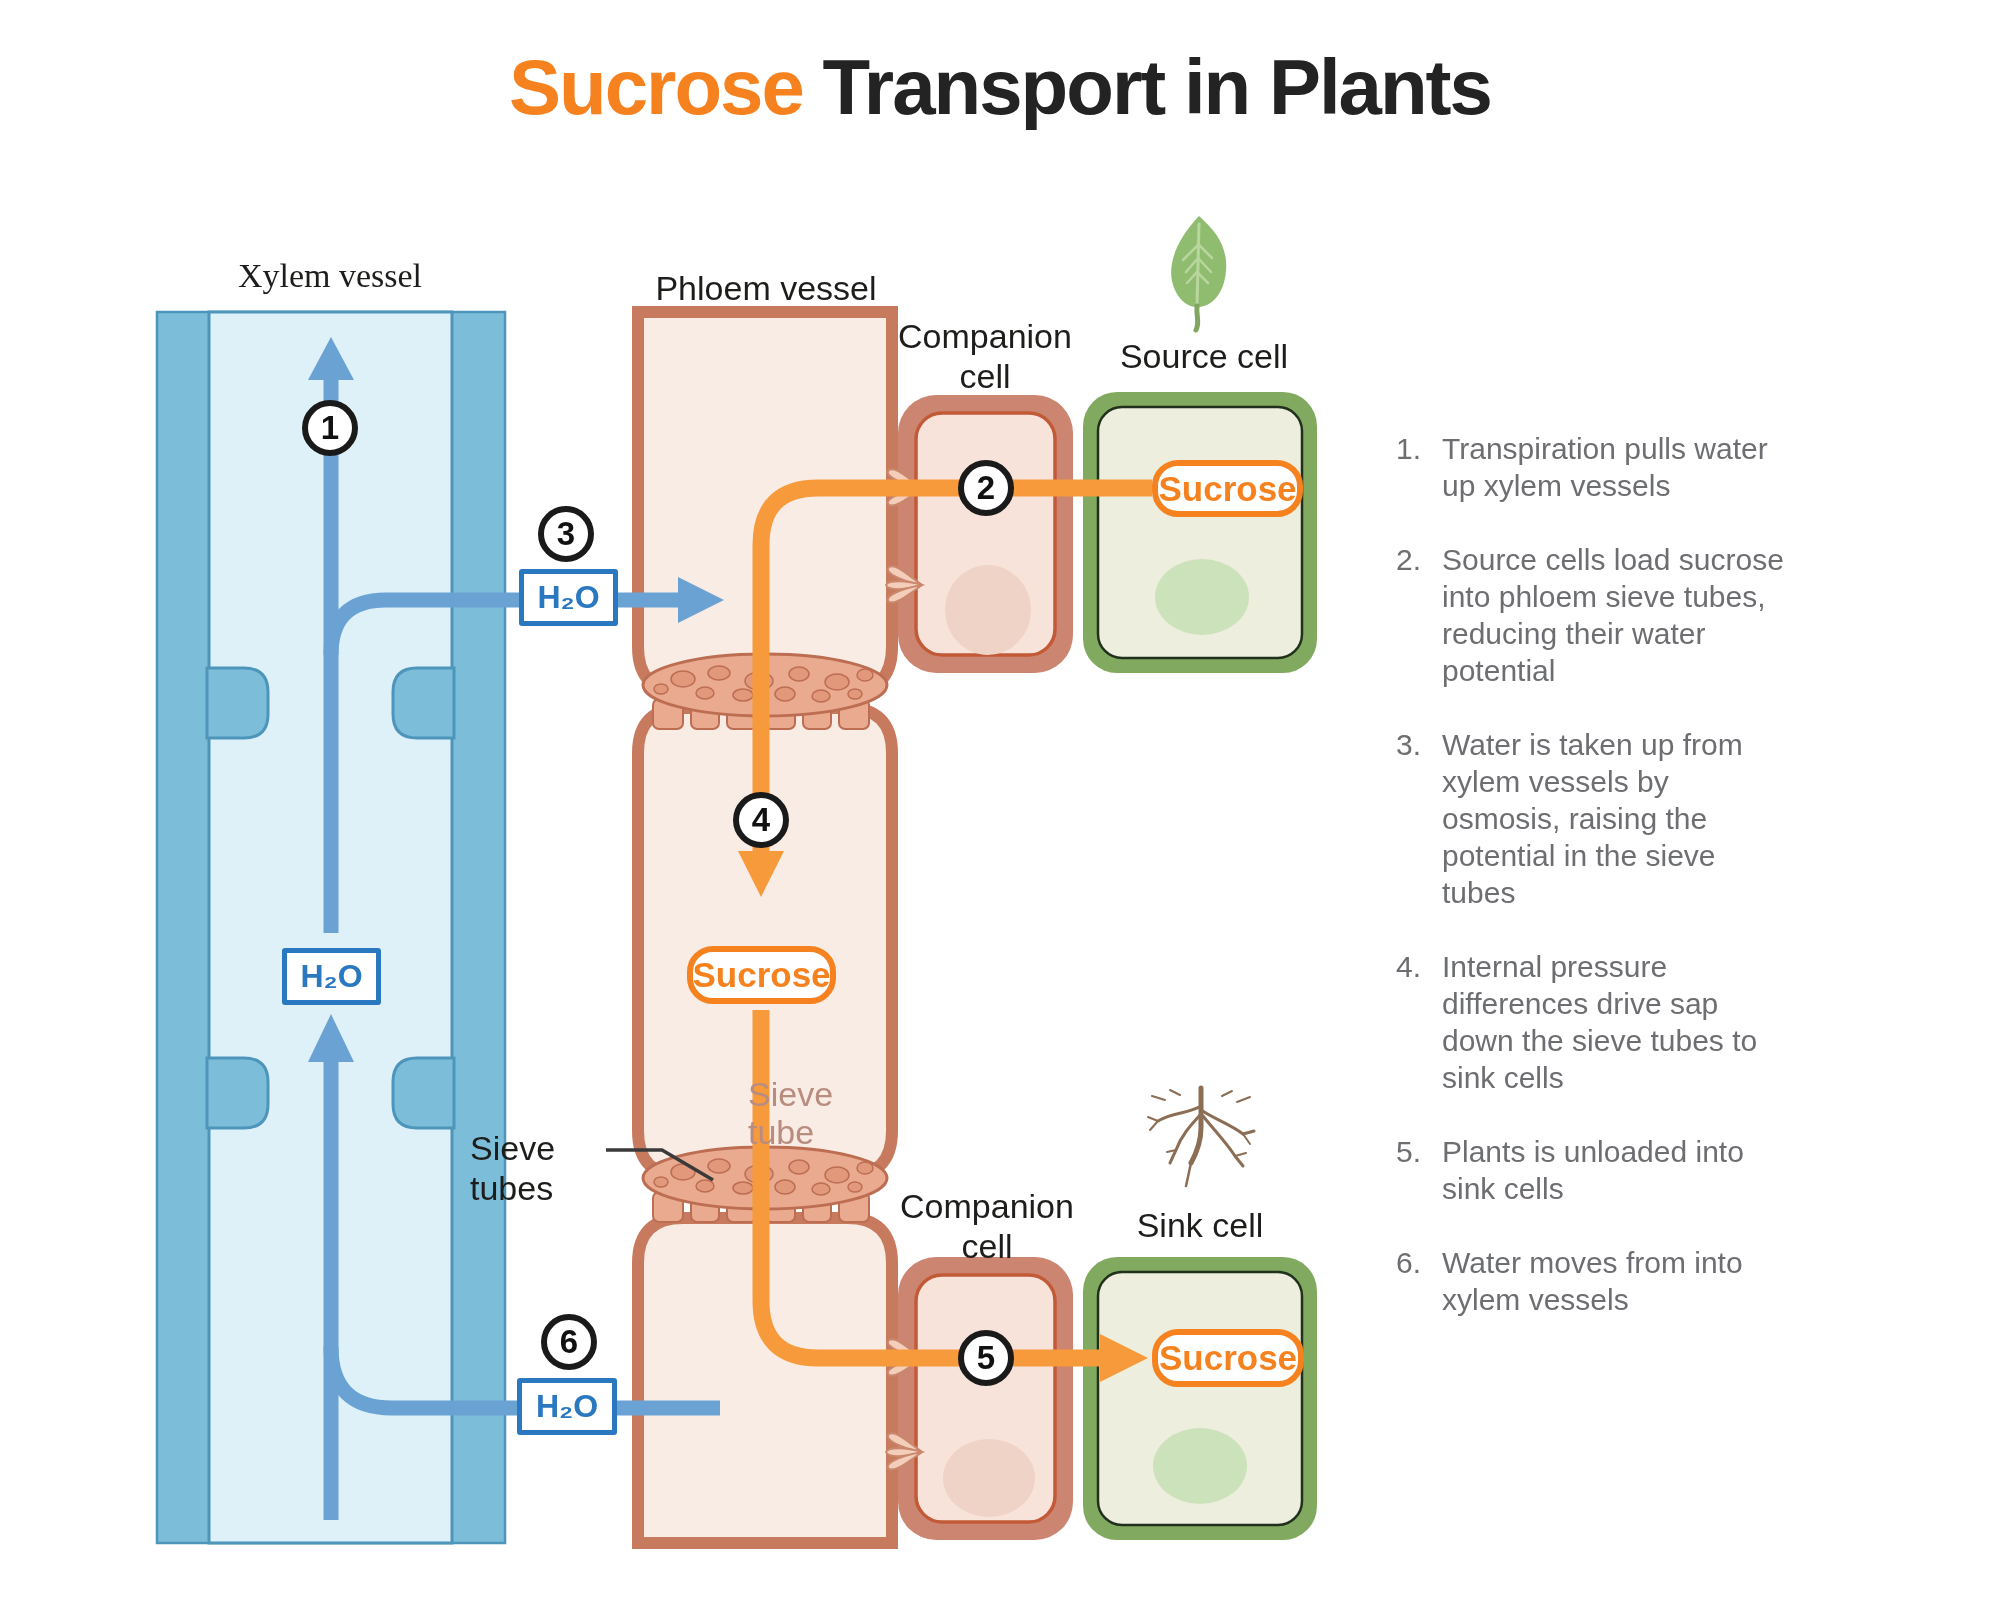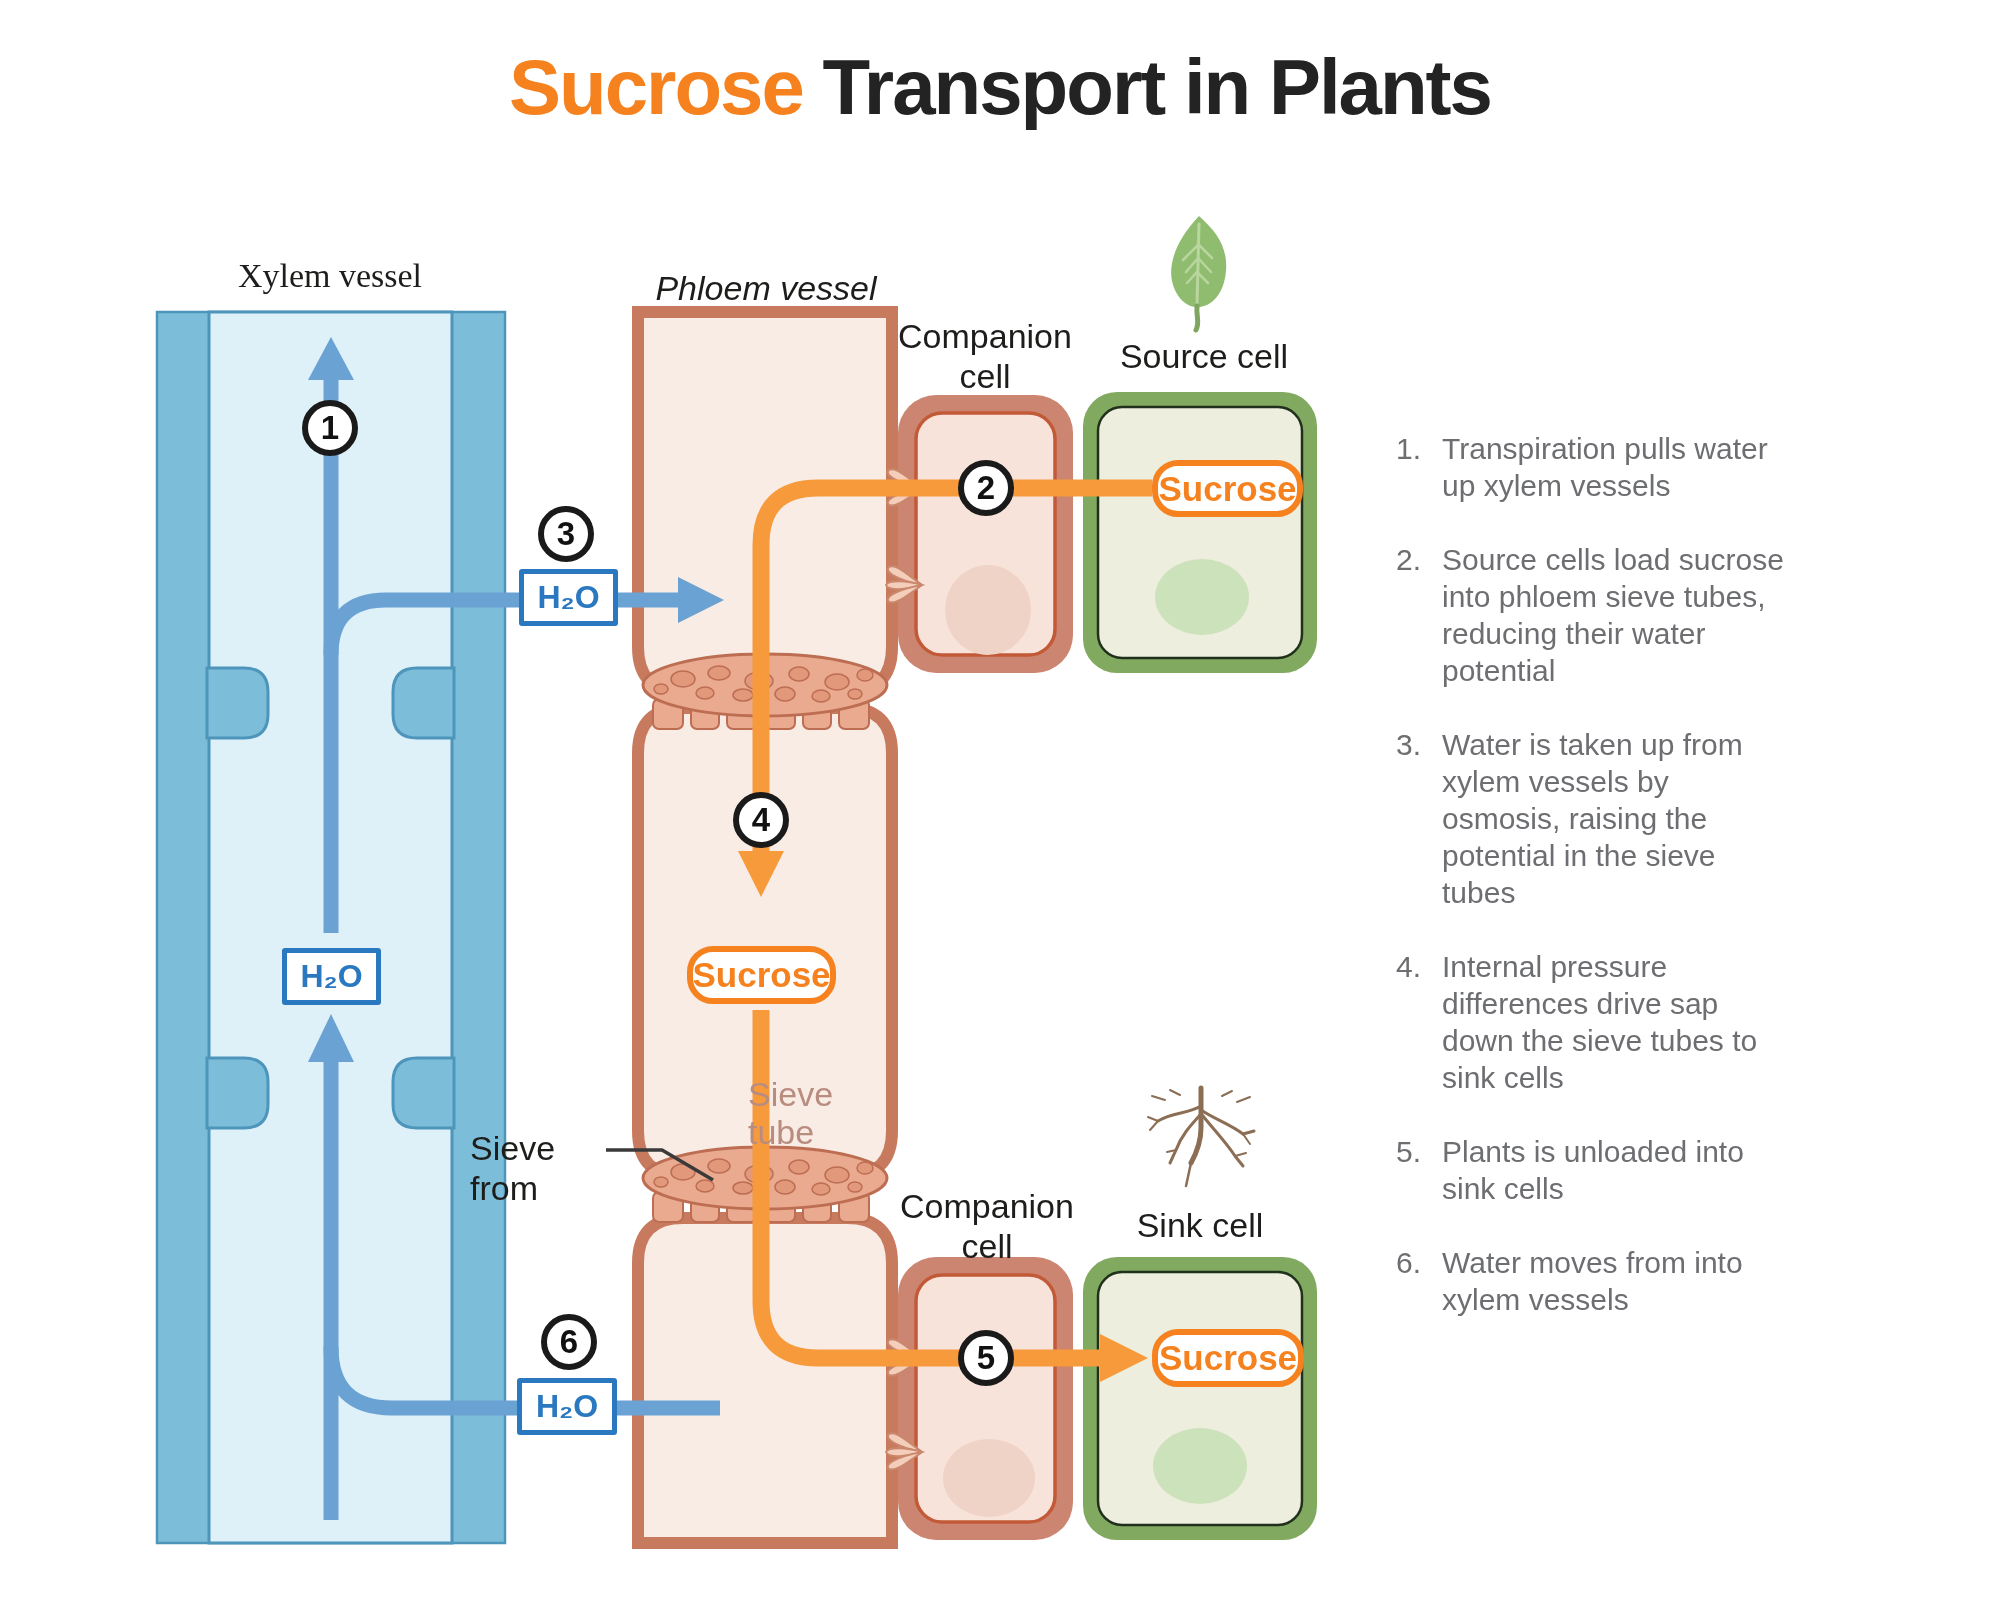--- a/index.html
+++ b/index.html
@@ -185,25 +185,25 @@
       <path class="roott" stroke-width="2.5" d="M1191,1163 L1186,1186"></path>
       <path class="roott" stroke-width="2" d="M1165,1100 L1152,1096 M1237,1102 L1250,1097 M1180,1095 L1170,1090 M1222,1096 L1232,1091"></path>
     </g>
 
     <path class="ptrline" d="M606,1150 L662,1150 L713,1180"></path>
   </svg>
 
   <h1 class="page-title"><span class="hl">Sucrose</span><span> Transport in Plants</span></h1>
 
   <div class="dlabel" style="left:205px;top:256px;width:250px;font-family:Liberation Serif, serif;">Xylem vessel</div>
-  <div class="dlabel" style="left:641px;top:268px;width:250px;font-style:italic;">Phloem vessel</div>
+  <div class="dlabel" style="left:641px;top:268px;width:250px;">Phloem vessel</div>
   <div class="dlabel wrap" style="left:895px;top:316px;width:180px;">Companion cell</div>
   <div class="dlabel" style="left:1104px;top:336px;width:200px;">Source cell</div>
   <div class="dlabel wrap right muted" style="left:748px;top:1075px;width:124px;line-height:38px;">Sieve tube</div>
-  <div class="dlabel wrap right" style="left:470px;top:1128px;width:130px;line-height:40px;">Sieve from</div>
+  <div class="dlabel wrap right" style="left:470px;top:1128px;width:130px;line-height:40px;">Sieve tubes</div>
   <div class="dlabel wrap" style="left:897px;top:1186px;width:180px;">Companion cell</div>
   <div class="dlabel" style="left:1100px;top:1205px;width:200px;">Sink cell</div>
 
   <div class="marker" style="left:302px;top:400px;">
       <span>1</span>
     </div>
   <div class="marker" style="left:958px;top:460px;">
       <span>2</span>
     </div>
   <div class="marker" style="left:538px;top:506px;">

